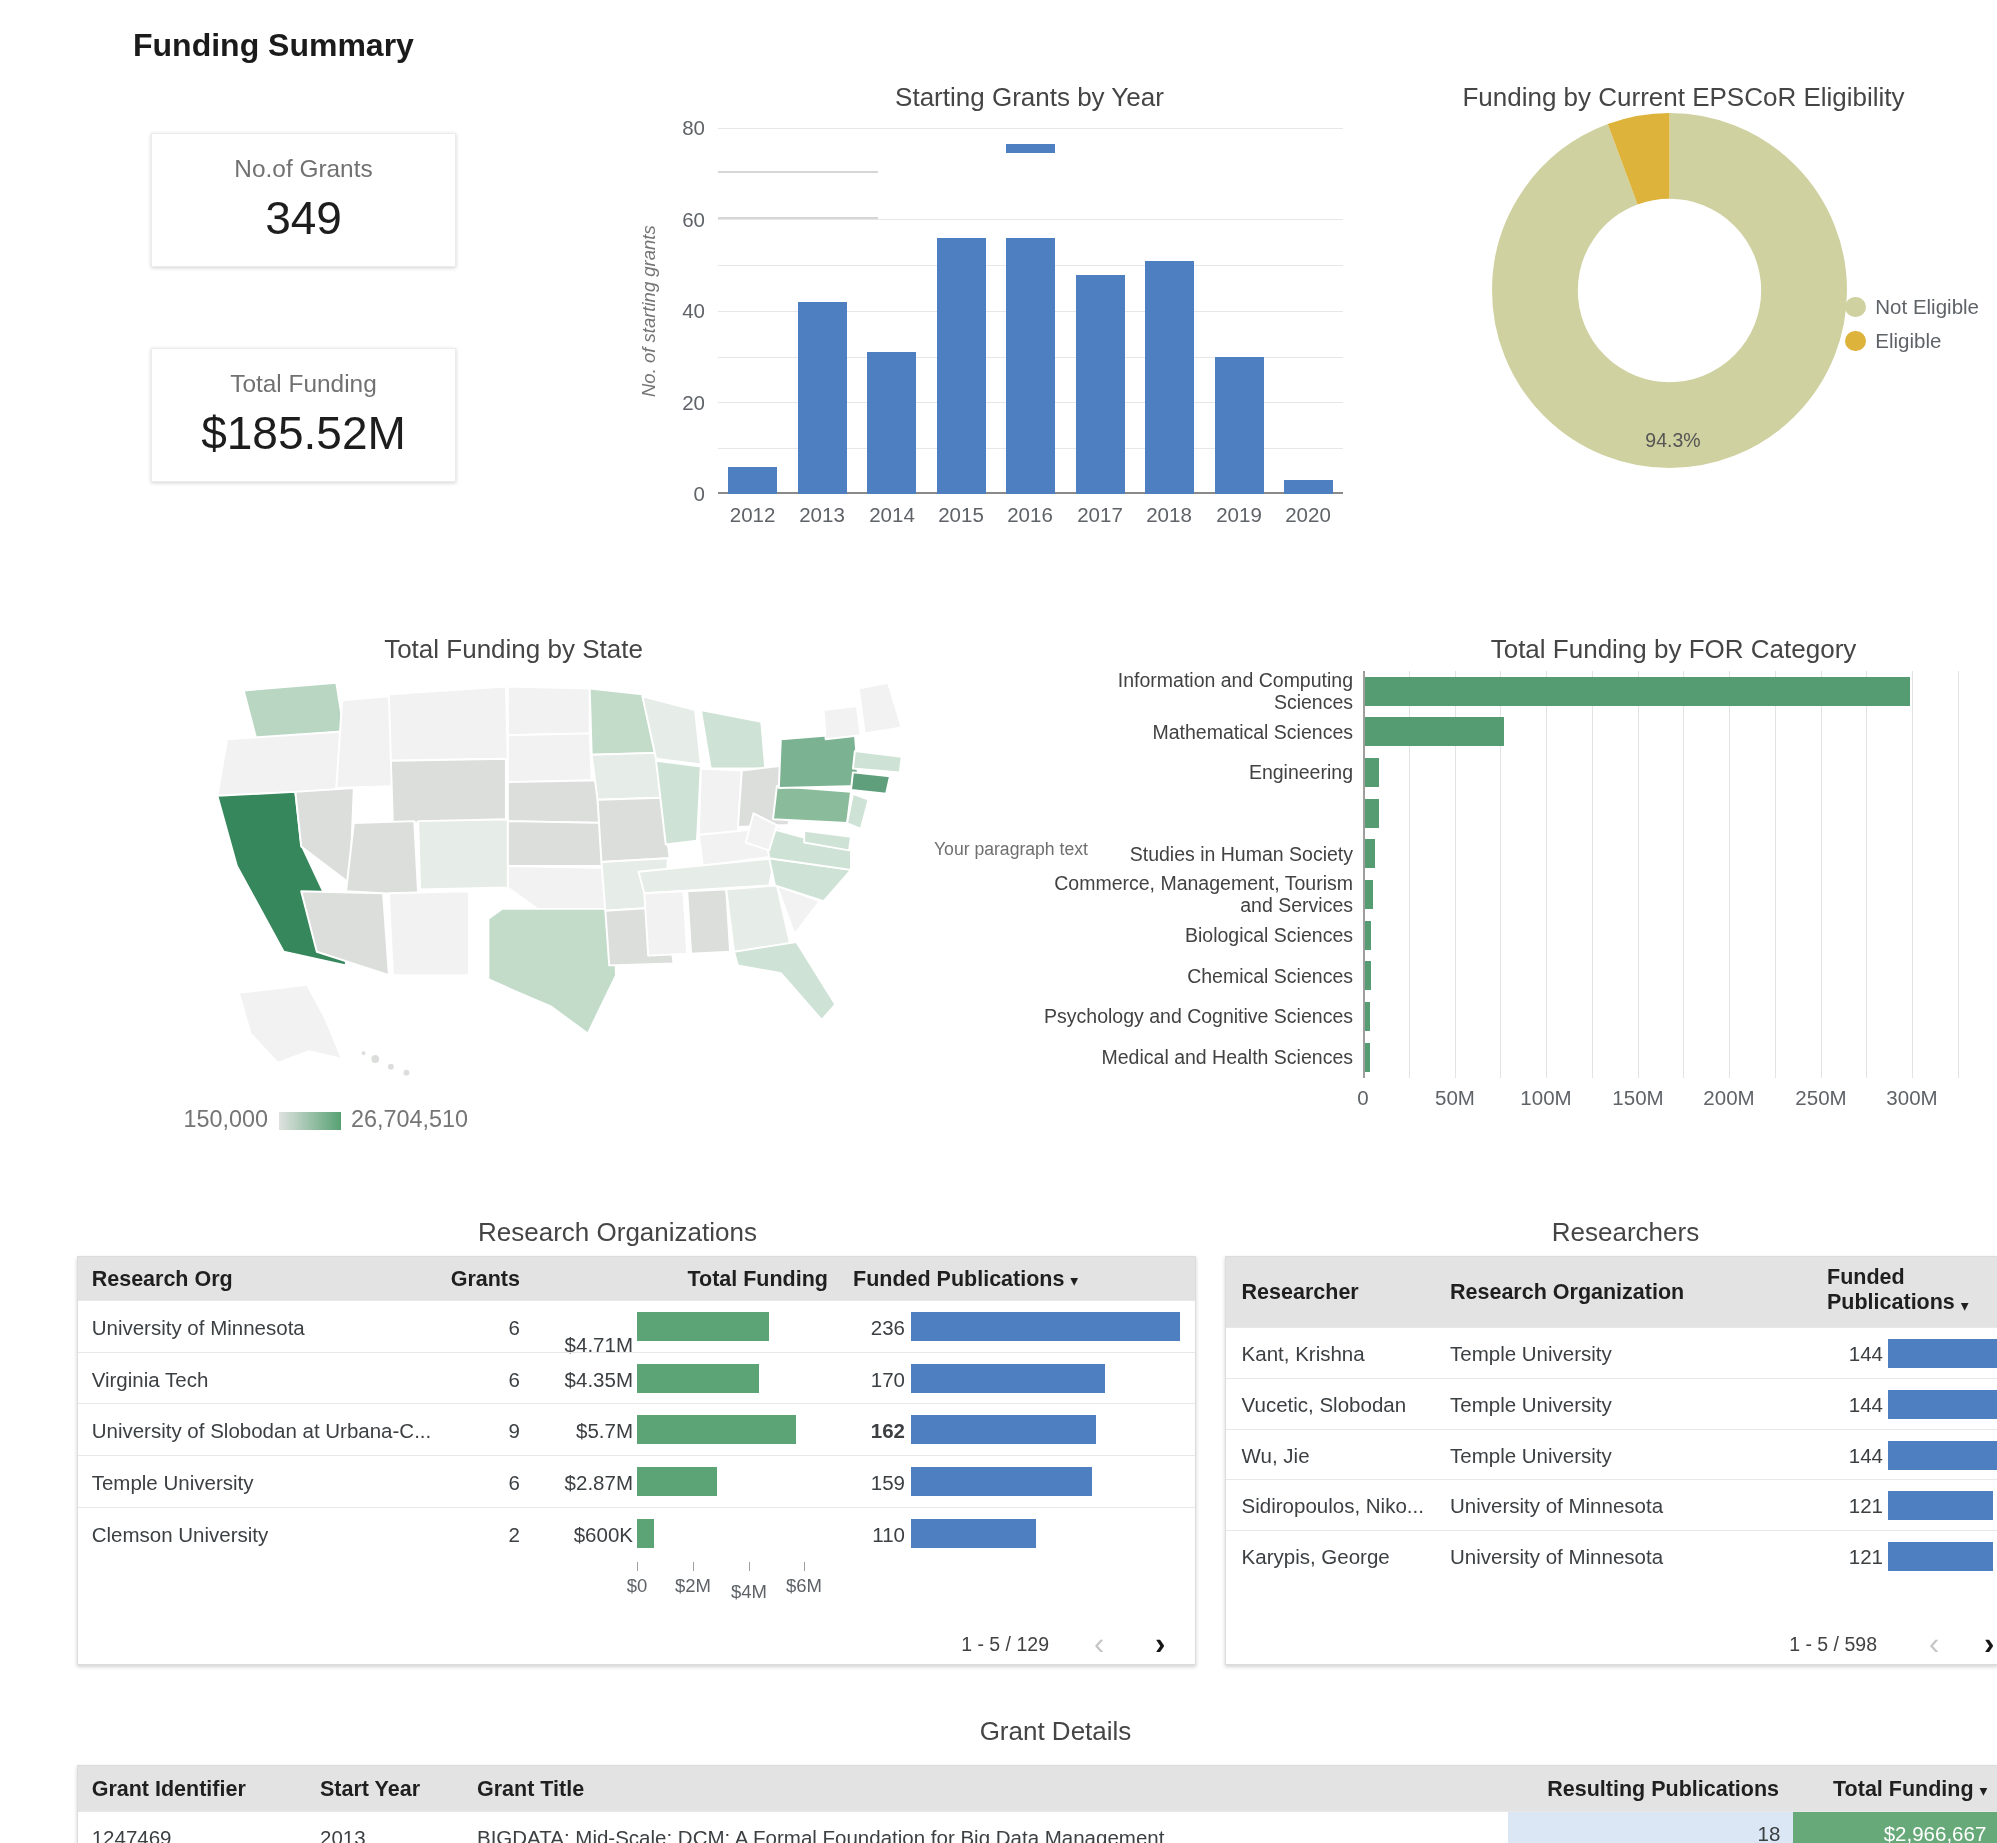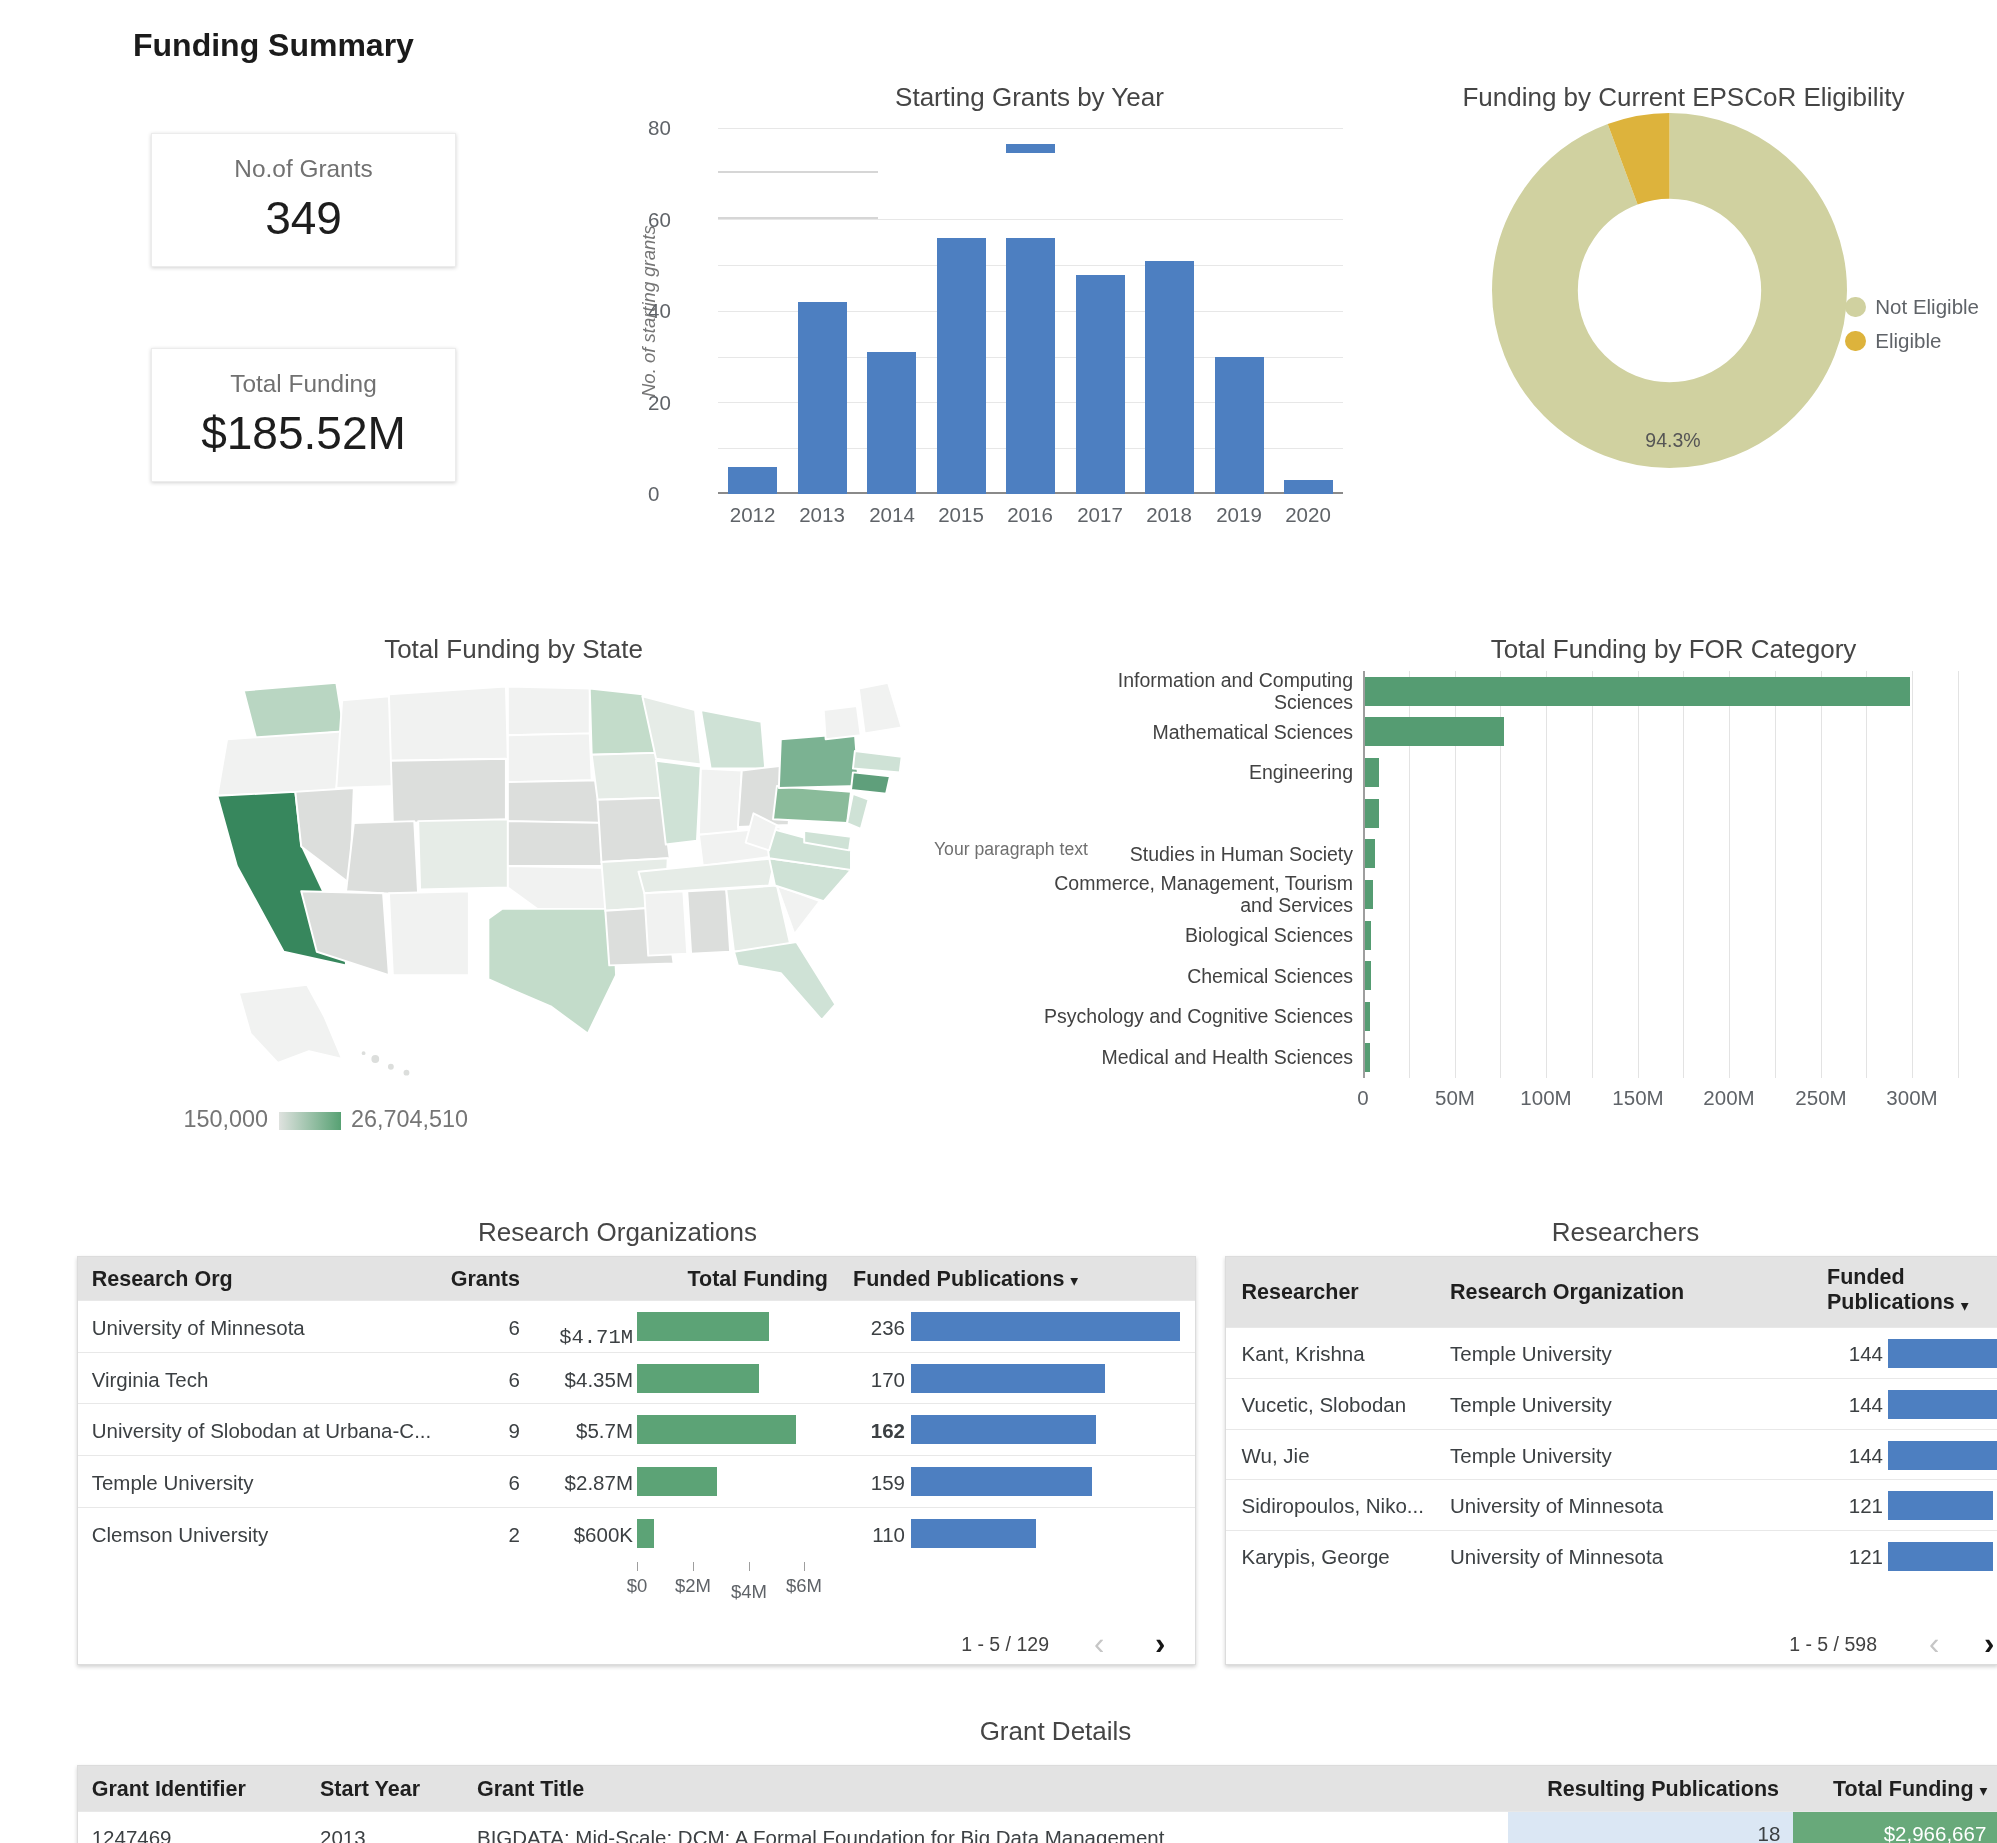--- a/index.html
+++ b/index.html
@@ -13,21 +13,21 @@
   .card .lbl{font-size:24.4px;color:#717171;}
   .card .val{font-size:46px;color:#1d1d1d;}
   .chart-title{font-size:26px;color:#454545;text-align:center;}
   
   #year-plot{left:718px;top:128px;width:625px;height:366px;}
   .grid-h{position:absolute;left:0;width:100%;height:1px;background:#e7e7e7;}
   .grid-artifact{position:absolute;height:2px;background:#d6d6d6;}
   .baseline{position:absolute;left:0;bottom:0;width:100%;height:2px;background:#8a8a8a;}
   .ybar{position:absolute;}
   #year-ylabels{left:648px;top:128px;width:57px;height:366px;}
-  #year-ylabels div{position:absolute;right:0;width:100%;text-align:left;font-size:20.5px;color:#5f6368;}
+  #year-ylabels div{position:absolute;right:0;width:100%;text-align:right;font-size:20.5px;color:#5f6368;}
   #year-xlabels{left:718px;top:503px;width:625px;height:29px;}
   #year-xlabels div{position:absolute;top:0;width:70px;text-align:center;font-size:20.5px;color:#5f6368;}
   .yaxis-title{left:636px;top:128px;height:366px;width:25px;display:flex;align-items:center;justify-content:center;
        writing-mode:vertical-rl;transform:rotate(180deg);font-style:italic;font-size:18.5px;color:#757575;}
   
   .legend-item{display:flex;align-items:center;gap:9.8px;position:absolute;left:1845px;}
   .legend-dot{width:20.5px;height:20.5px;border-radius:50%;}
   .legend-item span.t{font-size:20.5px;color:#5f6368;}
   .donut-label{left:1590px;top:429px;width:166px;text-align:center;font-size:19.5px;color:#555;}
   
@@ -248,21 +248,21 @@
     <span class="th" style="right:675px;top:9.8px">Grants</span>
     <span class="th" style="right:367px;top:9.8px">Total Funding</span>
     <span class="th" style="left:775px;top:9.8px">
       <span>Funded Publications</span><span class="arrow">▾</span>
     </span>
   </div>
   <div id="ro-rows">
       <div class="row" style="top: 43px; height: 52px;">
         <div class="cell" style="left: 13.7px; top: 14.6px;">University of Minnesota</div>
         <div class="cell" style="right: 675px; top: 14.6px;">6</div>
-        <div class="cell" style="right: 562px; top: 25px; font-family: Liberation Mono, monospace;">$4.71M</div>
+        <div class="cell" style="right: 562px; top: 32px;">$4.71M</div>
         <div class="hbar" style="left: 559px; top: 11.2px; width: 132px; background: rgb(92, 163, 118);"></div>
         <div class="cell" style="right: 290px; top: 14.6px;">236</div>
         <div class="hbar" style="left: 833px; top: 11.2px; width: 269px; background: rgb(77, 127, 193);"></div>
       </div>
       <div class="row" style="top: 95px; height: 52px;">
         <div class="cell" style="left: 13.7px; top: 14.6px;">Virginia Tech</div>
         <div class="cell" style="right: 675px; top: 14.6px;">6</div>
         <div class="cell" style="right: 562px; top: 14.6px;">$4.35M</div>
         <div class="hbar" style="left: 559px; top: 11.2px; width: 122px; background: rgb(92, 163, 118);"></div>
         <div class="cell" style="right: 290px; top: 14.6px;">170</div>

